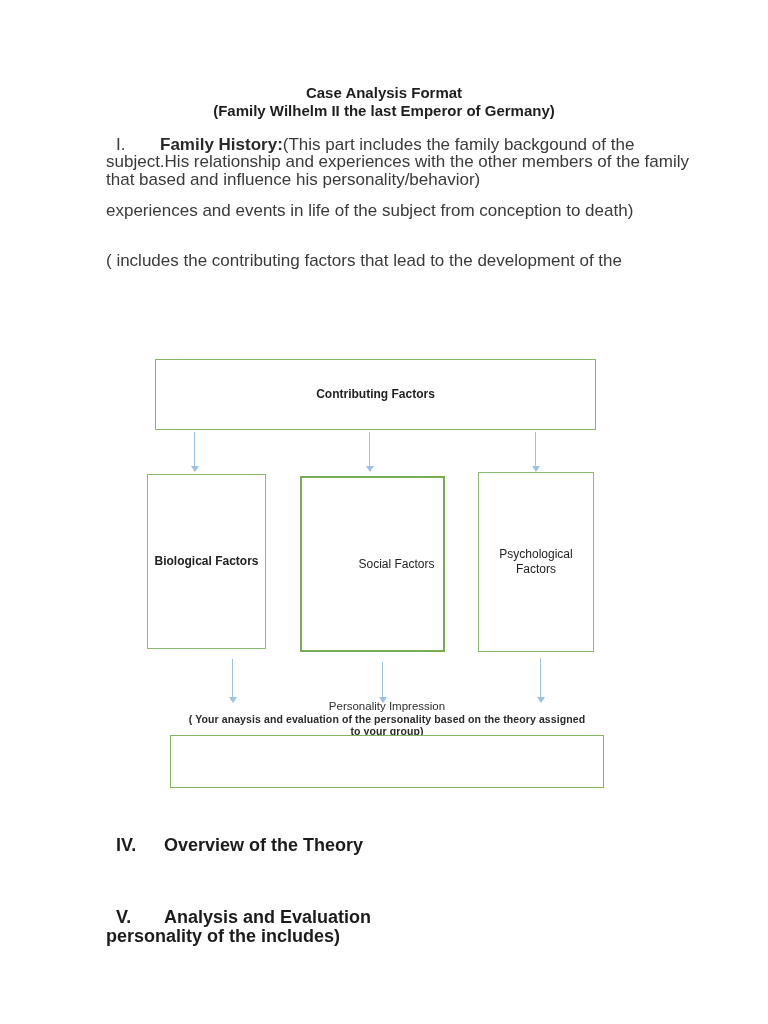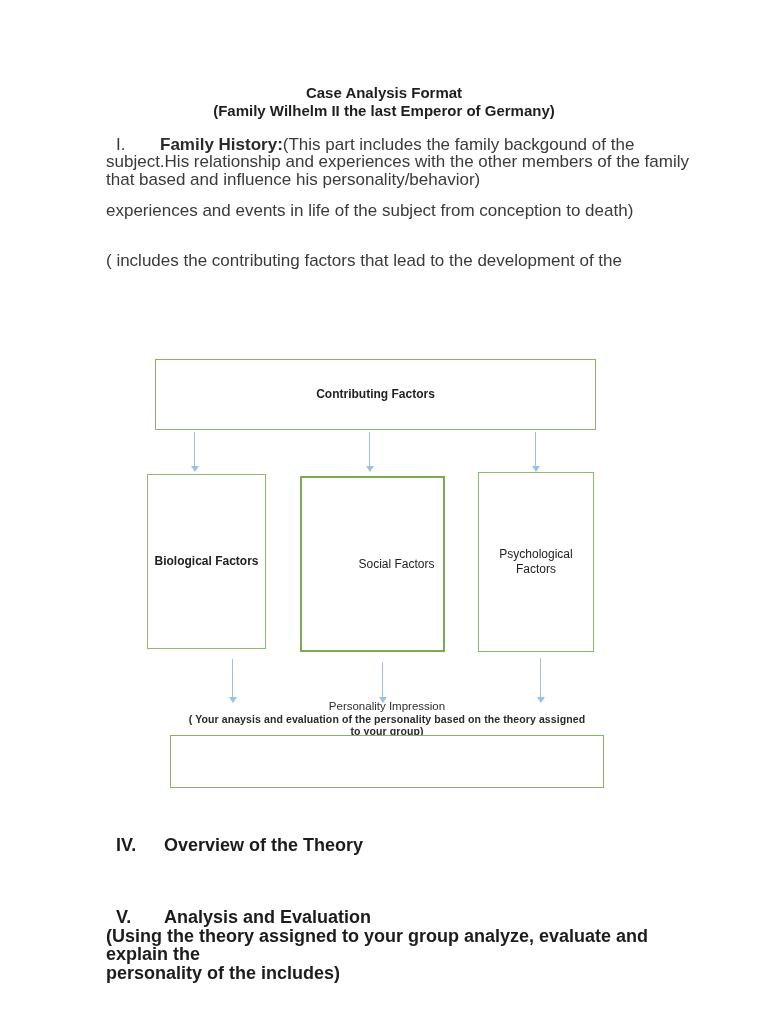--- a/index.html
+++ b/index.html
@@ -128,17 +128,16 @@
   <div class="impression-caption cap2">to your group)</div>
 
   <div class="dg-box dg-empty"></div>
 
   <div class="para-bottom" style="top:836px">
     <div><span class="num">IV.</span><span class="bold">Overview of the Theory</span></div>
   </div>
 
   <div class="para-bottom" style="top:908px">
     <div><span class="num">V.</span><span class="bold">Analysis and Evaluation</span></div>
-    <div>(Using the theory assigned to your group analyze, evaluate and explain the</div>
     <div>personality of the includes)</div>
   </div>
 
 </div>
 
 </body></html>

